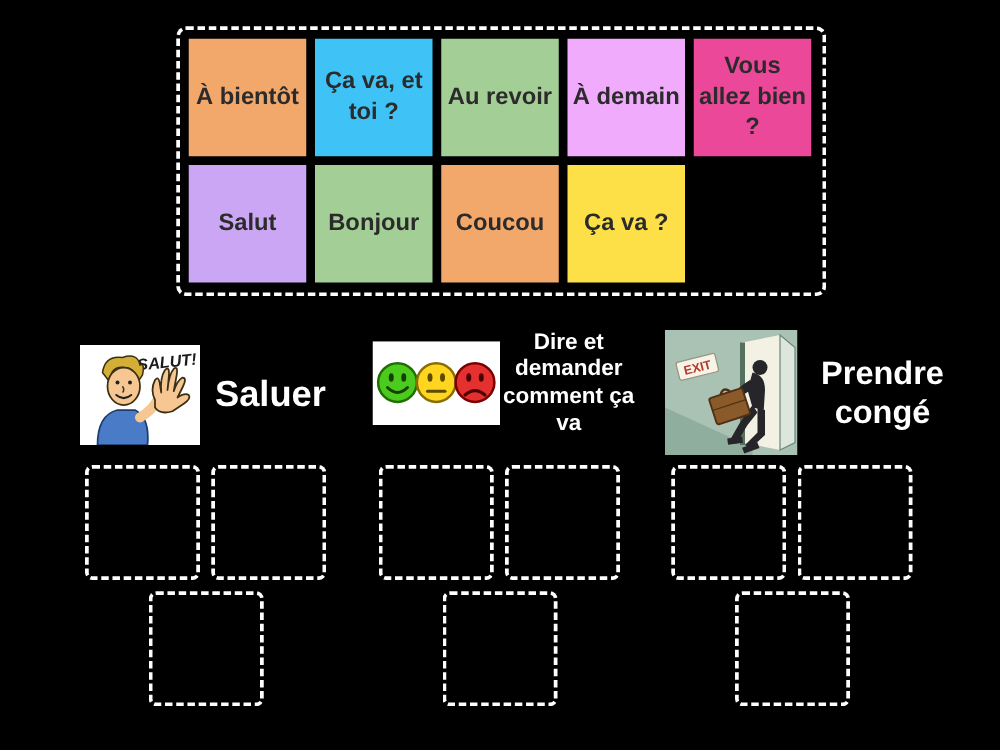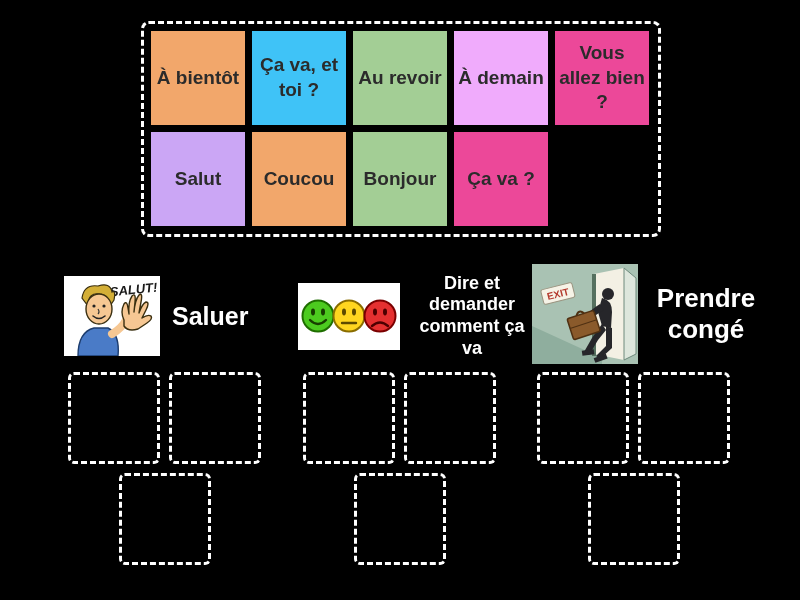--- a/index.html
+++ b/index.html
@@ -18,23 +18,23 @@
     text-align: center; color: #2b2b2b; font-size: 19px; font-weight: 600;
     line-height: 1.3; padding: 3px; cursor: grab; user-select: none;
   }
 
   
   .group-header { position: absolute; display: flex; align-items: center; color: #fff; }
   .group-header .pic { flex: none; display: block; }
   .group-label { font-weight: bold; text-align: center; }
 
   #header-saluer { left: 64px; top: 276px; height: 80px; gap: 12px; }
-  #header-saluer .group-label { font-size: 25px; }
+  #header-saluer .group-label { font-size: 29px; }
 
-  #header-direetdemander { left: 298px; top: 273px; height: 86px; gap: 18px; }
+  #header-direetdemander { left: 298px; top: 263px; height: 86px; gap: 1px; }
   #header-direetdemander .group-label { font-size: 18px; line-height: 1.2; width: 108px; }
 
   #header-prendreconge { left: 532px; top: 264px; height: 100px; gap: 10px; }
   #header-prendreconge .group-label { font-size: 26px; line-height: 1.2; width: 116px; }
 
   
   .slot-grid { position: absolute; width: 193px; }
   .slot-row { display: flex; gap: 9px; }
   .slot {
     width: 92px; height: 92px; border: 3px dashed #fff; border-radius: 6px;
@@ -49,23 +49,23 @@
 
 <div class="stage">
 
   <div class="word-bank" id="word-bank">
       <div class="tile" style="background: rgb(242, 167, 107); text-align: center;">À bientôt</div>
       <div class="tile" style="background: rgb(63, 195, 247);">Ça va, et toi ?</div>
       <div class="tile" style="background: rgb(163, 206, 149);">Au revoir</div>
       <div class="tile" style="background: #f0abfc;">À demain</div>
       <div class="tile" style="background: #ec4899;">Vous allez bien ?</div>
       <div class="tile" style="background: rgb(203, 166, 245);">Salut</div>
+      <div class="tile" style="background: rgb(163, 206, 149);">Bonjour</div>
       <div class="tile" style="background: rgb(242, 167, 107);">Coucou</div>
-      <div class="tile" style="background: rgb(163, 206, 149);">Bonjour</div>
-      <div class="tile" style="background: #ec4899;">Ça va ?</div>
+      <div class="tile" style="background: #fde047;">Ça va ?</div>
     </div>
 
   <div class="group-header" id="header-saluer">
     <svg class="pic" width="96" height="80" viewBox="0 0 96 80">
       <rect x="0" y="0" width="96" height="80" fill="#ffffff"></rect>
 
       <text id="salut-speech-text" x="70" y="18" font-size="13" font-style="italic" font-weight="bold" text-anchor="middle" fill="#1a1a1a" transform="rotate(-6 70 18)">SALUT!</text>
 
       <path d="M18 22 Q20 8 34 10 Q46 6 48 16 Q52 14 50 24 L46 30 Q44 18 36 18 Q24 16 24 30 Z" fill="#D4AF37" stroke="#3a2f10" stroke-width="1.2"></path>
 

